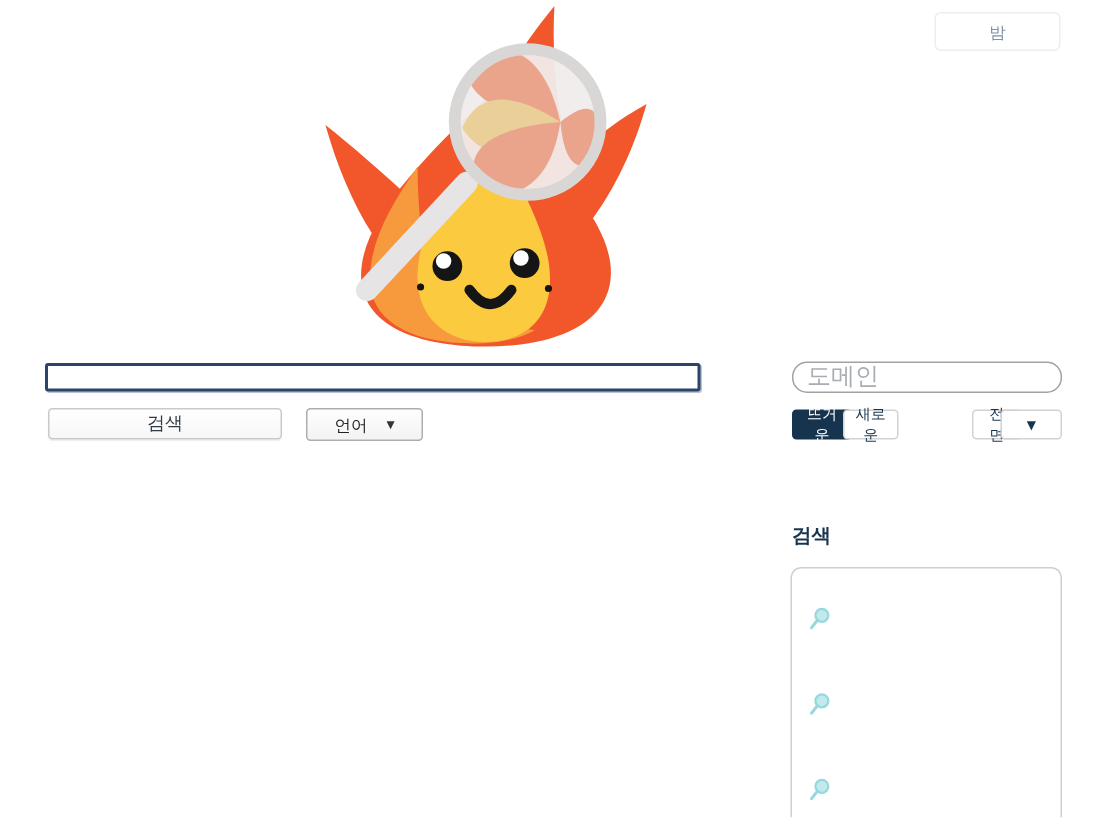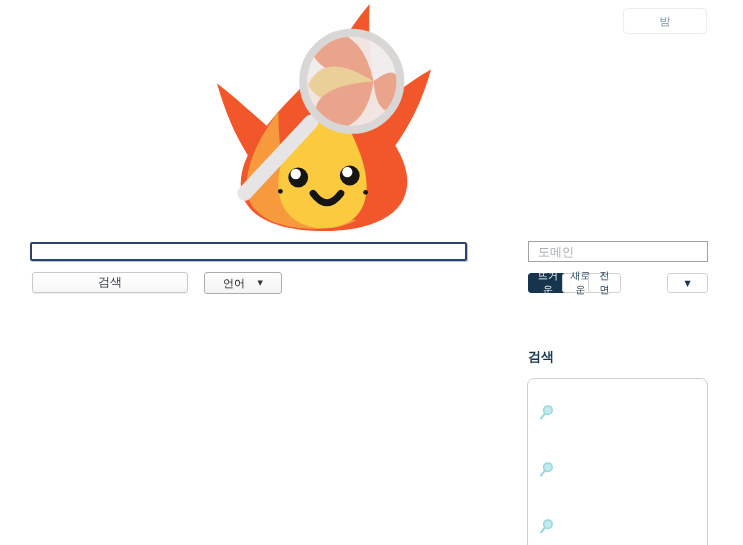--- a/index.html
+++ b/index.html
@@ -30,34 +30,34 @@
   .lang-select{
     position:absolute;left:204px;top:272px;width:78px;height:22px;box-sizing:border-box;
     background:linear-gradient(#fefefe,#f3f3f3);border:1px solid #adadad;border-radius:3px;
     display:flex;align-items:center;justify-content:space-between;
     padding:0 18px;font-size:11px;color:#222;cursor:pointer;
   }
   .sel-arrow{font-size:7px;color:#333;}
   
   .domain-input{
     position:absolute;left:528px;top:241px;width:180px;height:21px;box-sizing:border-box;
-    border:1px solid #a2a2a2;border-radius:0;background:#fff;
-    font-family:Liberation Sans, sans-serif;font-size:12px;padding:0 9px;outline:none;color:#222;
+    border:1px solid #a2a2a2;border-radius:10px;background:#fff;
+    font-family:Liberation Serif, serif;font-size:16px;padding:0 9px;outline:none;color:#222;
   }
   .domain-input::placeholder{color:#a8adb3;}
   .f-btn{
     position:absolute;top:273px;height:20px;box-sizing:border-box;
     background:#fff;border:1px solid #d2d2d2;border-radius:3px;
     color:var(--accent-navy,#17344e);font-size:10px;font-family:inherit;cursor:pointer;
     display:flex;align-items:center;justify-content:center;
   }
   .f-btn.active{background:var(--accent-navy,#17344e);border-color:var(--accent-navy,#17344e);color:#fff;}
   .f-hot{left:528px;width:40px;}
   .f-new{left:562px;width:37px;}
-  .f-top{left:588px;width:33px;}
+  .f-top{left:648px;width:33px;}
   .f-caret{left:667px;width:41px;font-size:8px;}
   .side-title{
     position:absolute;left:528px;top:348px;margin:0;
     font-size:13px;font-weight:bold;color:var(--accent-navy,#17344e);
   }
   .list-box{
     position:absolute;left:527px;top:378px;width:181px;height:200px;box-sizing:border-box;
     border:1px solid #cfcfcf;border-radius:7px;background:#fff;padding-top:5px;overflow:hidden;
   }
   .list-item{

